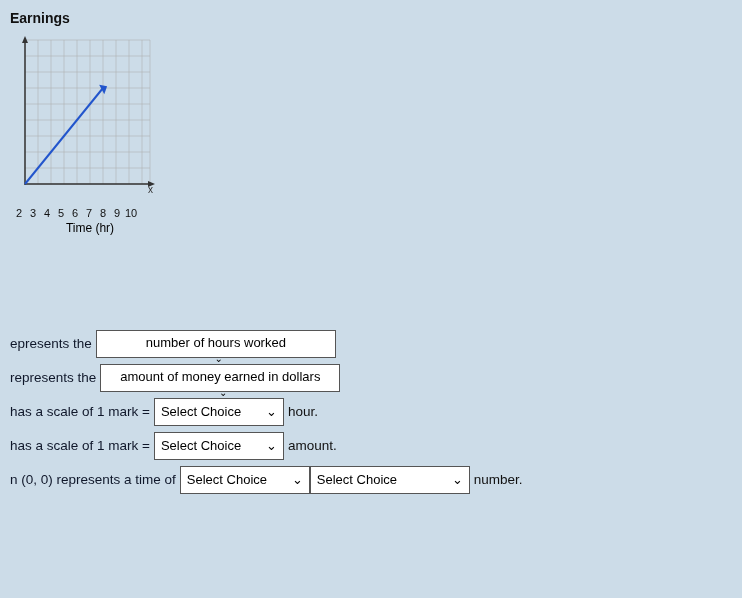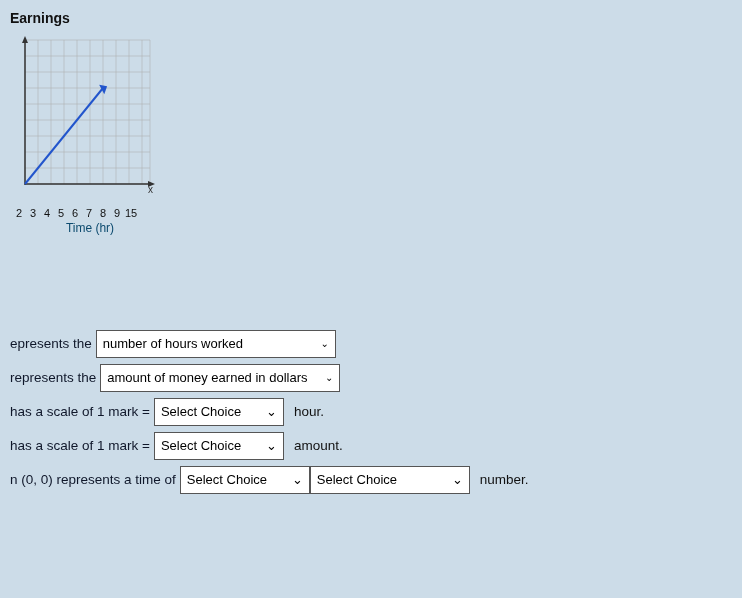--- a/index.html
+++ b/index.html
@@ -44,21 +44,21 @@
     .chart-grid {
       position: absolute;
       top: 0;
       left: 0;
       width: 145px;
       height: 165px;
     }
 
     .x-axis-label {
       font-size: 12px;
-      color: #0c4a6e;
+      color: #000000;
       text-align: center;
       margin-top: 2px;
       margin-left: 0px;
     }
 
     .x-tick-labels {
       display: flex;
       margin-left: 2px;
       margin-top: 2px;
     }
@@ -99,31 +99,32 @@
       min-width: 200px;
       display: inline-flex;
       align-items: center;
       justify-content: space-between;
       cursor: pointer;
       height: 28px;
     }
 
     .select-box.wide {
       min-width: 240px;
+      flex-direction: column;
     }
 
     .select-box .chevron {
       font-size: 10px;
       margin-left: 6px;
     }
 
     .inline-text {
       font-size: 13.5px;
       color: #111;
-      margin: 0 10px;
+      margin: 0 4px;
     }
 
     .select-small {
       border: 1.5px solid #555;
       background: #fff;
       padding: 3px 6px;
       font-size: 13px;
       min-width: 130px;
       display: inline-flex;
       align-items: center;
@@ -198,21 +199,21 @@
     </div>
     <div class="x-tick-labels">
       <span>2</span>
       <span>3</span>
       <span>4</span>
       <span>5</span>
       <span>6</span>
       <span>7</span>
       <span>8</span>
       <span>9</span>
-      <span>15</span>
+      <span>10</span>
     </div>
     <div class="x-axis-label">Time (hr)</div>
   </div>
 
   <div class="questions-area">
 
     <div class="question-row">
       <span class="question-text">epresents the</span>
       <div class="select-box wide">
         <span>number of hours worked</span>

